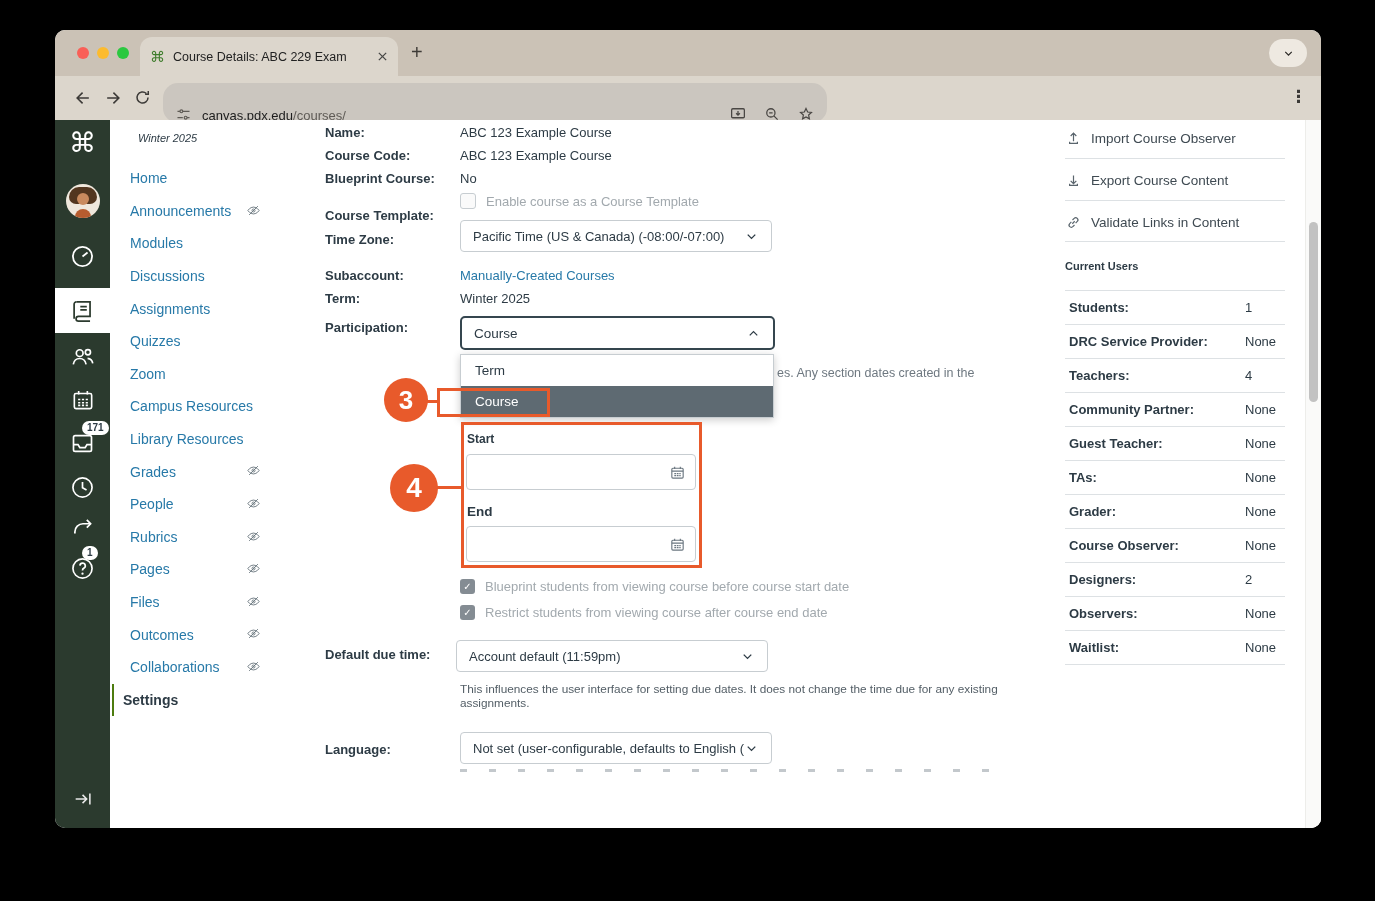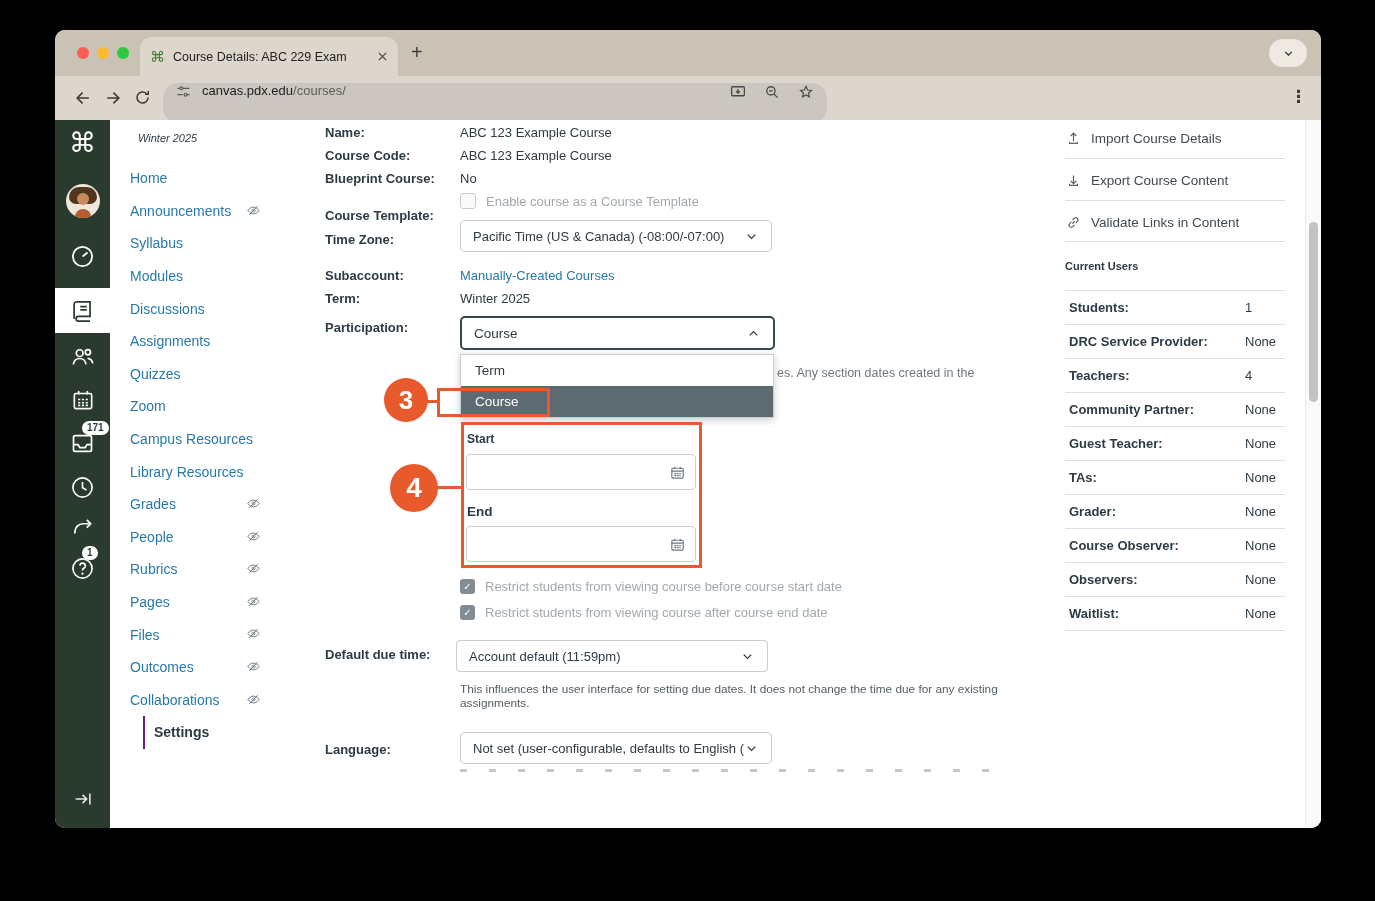--- a/index.html
+++ b/index.html
@@ -15,21 +15,21 @@
        border-radius:12px 12px 0 0;display:flex;align-items:center;padding:0 10px;box-sizing:border-box}
   .favicon{font-size:15px;color:#3E7D2C;margin-right:8px;line-height:1}
   .tab-title{font-size:12.5px;color:#222;white-space:nowrap;overflow:hidden;width:176px}
   .tab-close{margin-left:auto;display:flex}
   .newtab{position:absolute;left:356px;top:11px;font-size:20px;color:#3E3B37;font-weight:400}
   .chev-pill{position:absolute;right:14px;top:9px;width:38px;height:28px;border-radius:14px;
              background:#EEE9E1;display:flex;align-items:center;justify-content:center}
   .toolbar{position:absolute;top:46px;left:0;right:0;height:44px;background:#DCD6CC}
   .tb-ic{position:absolute;top:12px;display:flex}
   .urlpill{position:absolute;left:108px;top:7px;width:664px;height:40px;border-radius:15px;
-           background:#CBC6BF;display:flex;align-items:flex-start;padding:0 12px;box-sizing:border-box}
+           background:#CBC6BF;display:flex;align-items:flex-end;padding:0 12px;box-sizing:border-box}
   .url-host{font-size:13px;color:#1D1D1D;margin-left:10px}
   .url-path{font-size:13px;color:#5F5B56}
   .pill-right{margin-left:auto;display:flex;gap:16px;align-items:center}
   
   .global-nav{position:absolute;left:0;top:90px;width:55px;bottom:0;background:#2B3A2E}
   .gn{position:absolute;left:0;width:55px;display:flex;justify-content:center}
   .gn .wrap{position:relative}
   .gn-active{position:absolute;left:0;width:55px;height:45px;background:#fff;display:flex;
              align-items:center;justify-content:center}
   .badge{position:absolute;top:-9px;left:13px;background:#fff;color:#2D3B45;font-size:10px;
@@ -39,21 +39,21 @@
   .avatar .hair{position:absolute;left:3px;top:3px;width:28px;height:17px;border-radius:14px 14px 10px 10px;background:#53361F}
   .avatar .face{position:absolute;left:11px;top:9px;width:12px;height:12px;border-radius:50%;background:#C98A5E}
   .avatar .hand{position:absolute;bottom:0;left:9px;width:16px;height:9px;border-radius:8px 8px 0 0;background:#B65C2F}
   
   .course-nav{position:absolute;left:55px;top:90px;width:205px;bottom:0;background:#fff}
   .cn-term{position:absolute;left:28px;top:12px;font-size:11px;font-style:italic;color:#2D3B45}
   .cn-list{position:absolute;left:0;top:42px;right:0}
   .cn-item{position:relative;height:32.6px;display:flex;align-items:center;padding-left:20px}
   .cn-item a{font-size:14px;color:#2779A8;text-decoration:none}
   .cn-item .eye{position:absolute;left:136px;top:8px}
-  .cn-item.active{margin-left:33px;padding-left:9px;border-left:2px solid #701a75}
+  .cn-item.active{margin-left:2px;padding-left:9px;border-left:2px solid #4d7c0f}
   .cn-item.active a{color:#2D3B45;font-weight:600}
   
   .main-area{position:absolute;left:260px;top:90px;right:0;bottom:0;background:#fff}
   .flabel{position:absolute;font-size:13px;font-weight:bold;color:#2D3B45}
   .fval{position:absolute;font-size:13px;color:#2D3B45}
   .flink{position:absolute;font-size:13px;color:#2779A8;text-decoration:none}
   .select{position:absolute;height:32px;width:312px;border:1px solid #C7CDD1;border-radius:4px;
           background:#fff;display:flex;align-items:center;padding:0 12px;box-sizing:border-box}
   .select span{font-size:13px;color:#2D3B45;white-space:nowrap;overflow:hidden;flex:1}
   .combo{position:absolute;left:145px;top:196px;width:315px;height:34px;border:2px solid #35464F;
@@ -279,23 +279,20 @@
             <svg width="15" height="15" viewBox="0 0 24 24">
               <g fill="none" stroke="#6B777F" stroke-width="1.5">
                 <path d="M3 12s3.5-5.5 9-5.5S21 12 21 12s-3.5 5.5-9 5.5S3 12 3 12z"></path>
                 <circle cx="12" cy="12" r="2.4"></circle>
                 <path d="M5 19 19 5"></path>
               </g>
             </svg>
           </span>
         </div>
       <div class="cn-item">
-          <a>Syllabus</a>
-        </div>
-      <div class="cn-item">
           <a>Modules</a>
         </div>
       <div class="cn-item">
           <a>Discussions</a>
         </div>
       <div class="cn-item">
           <a>Assignments</a>
         </div>
       <div class="cn-item">
           <a>Quizzes</a>
@@ -462,21 +459,21 @@
           <g fill="none" stroke="#6B7780" stroke-width="1.6">
             <rect x="4" y="6" width="16" height="14" rx="1.5"></rect>
             <path d="M8 3.8V7M16 3.8V7M4 10h16"></path>
             <path d="M7.5 13.5h2.5M11 13.5h2.5M14.5 13.5h2M7.5 16.5h2.5M11 16.5h2.5M14.5 16.5h2"></path>
           </g>
         </svg>
     </div>
 
     <span class="cbrow" style="top:459px">
       <span class="cb-on"></span>
-      <span class="cbtext">Restrict students from viewing course before course start date</span>
+      <span class="cbtext">Blueprint students from viewing course before course start date</span>
     </span>
     <span class="cbrow" style="top:485px">
       <span class="cb-on"></span>
       <span class="cbtext">Restrict students from viewing course after course end date</span>
     </span>
 
     <span class="flabel" style="left:10px;top:527px">Default due time:</span>
     <div class="select" style="left:141px;top:520px">
       <span>Account default (11:59pm)</span>
       <svg width="15" height="15" viewBox="0 0 24 24">
@@ -495,21 +492,21 @@
 
     <div class="glyphtops"></div>
 
 
     <a class="rsb-action" style="top:10px">
       <svg width="17" height="17" viewBox="0 0 24 24">
           <g fill="none" stroke="#5A656D" stroke-width="1.7">
             <path d="M12 16V4.8M8 8.5 12 4.5l4 4M6.5 16.5V19h11v-2.5"></path>
           </g>
         </svg>
-      <span>Import Course Details</span>
+      <span>Import Course Observer</span>
     </a>
     <div class="rdiv" style="top:38px"></div>
 
     <a class="rsb-action" style="top:52px">
       <svg width="17" height="17" viewBox="0 0 24 24">
           <g fill="none" stroke="#5A656D" stroke-width="1.7">
             <path d="M12 4.8V16M8 12.5l4 4 4-4M6.5 16.5V19h11v-2.5"></path>
           </g>
         </svg>
       <span>Export Course Content</span>
@@ -557,20 +554,24 @@
         </div>
       <div class="urow">
           <b>Grader:</b>
           <span class="uval">None</span>
         </div>
       <div class="urow">
           <b>Course Observer:</b>
           <span class="uval">None</span>
         </div>
       <div class="urow">
+          <b>Designers:</b>
+          <span class="uval">2</span>
+        </div>
+      <div class="urow">
           <b>Observers:</b>
           <span class="uval">None</span>
         </div>
       <div class="urow">
           <b>Waitlist:</b>
           <span class="uval">None</span>
         </div>
     </div>
 
     <div class="sb-track">

